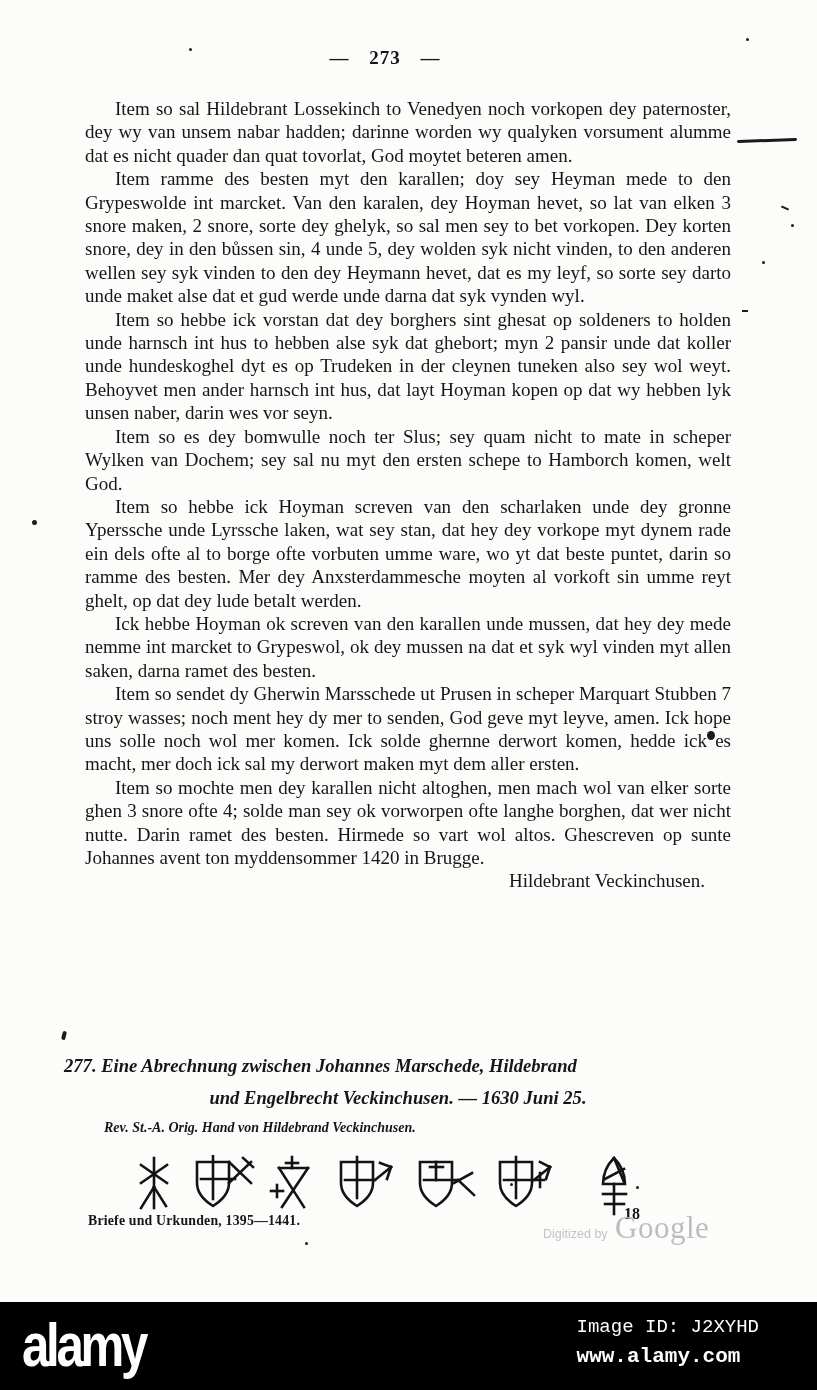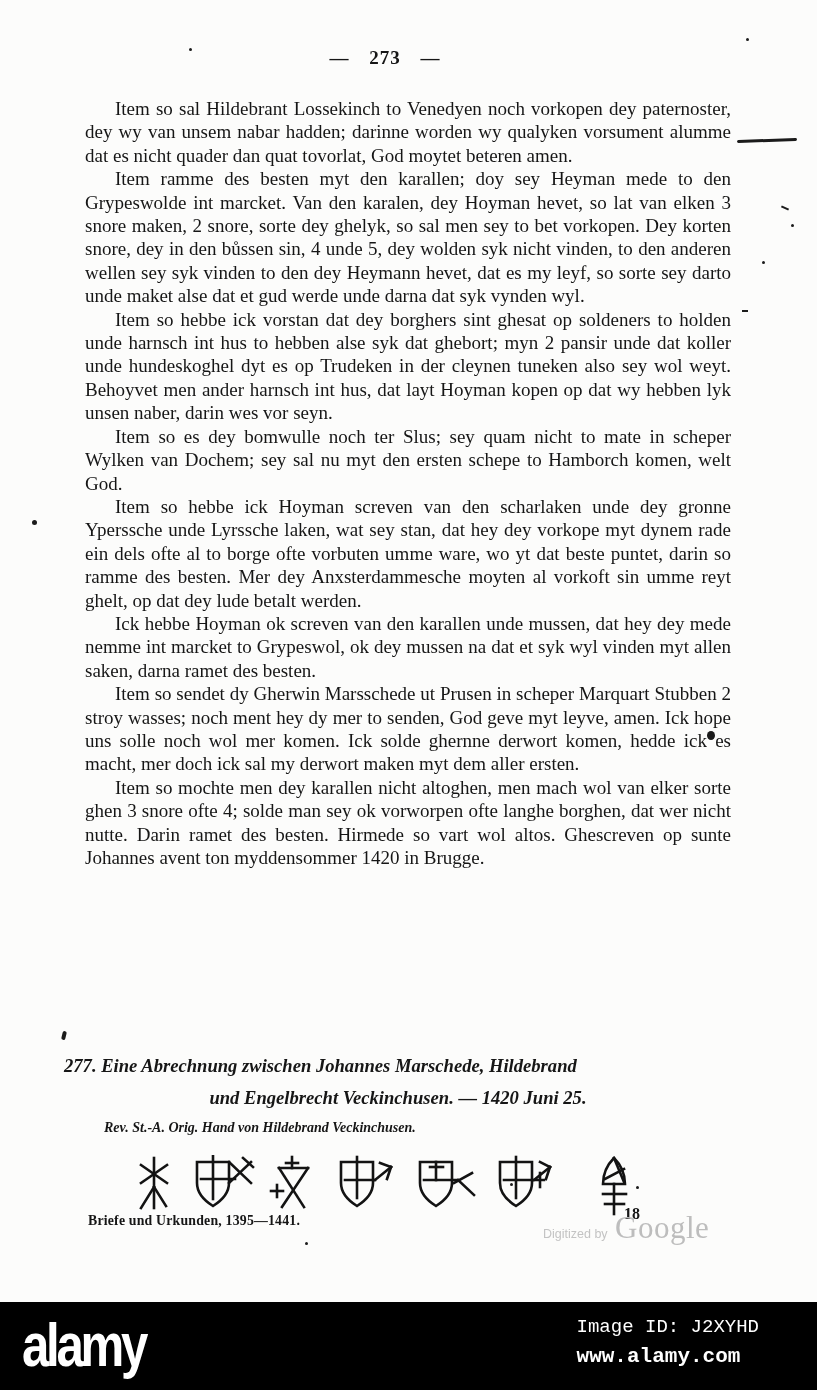--- a/index.html
+++ b/index.html
@@ -96,27 +96,28 @@
 
   <div class="pageno">— 273 —</div>
 
   <div class="bodytext">
     <p>Item so sal Hildebrant Lossekinch to Venedyen noch vorkopen dey paternoster, dey wy van unsem nabar hadden; darinne worden wy qualyken vorsument alumme dat es nicht quader dan quat tovorlat, God moytet beteren amen.</p>
     <p>Item ramme des besten myt den karallen; doy sey Heyman mede to den Grypeswolde int marcket. Van den karalen, dey Hoyman hevet, so lat van elken 3 snore maken, 2 snore, sorte dey ghelyk, so sal men sey to bet vorkopen. Dey korten snore, dey in den bůssen sin, 4 unde 5, dey wolden syk nicht vinden, to den anderen wellen sey syk vinden to den dey Heymann hevet, dat es my leyf, so sorte sey darto unde maket alse dat et gud werde unde darna dat syk vynden wyl.</p>
     <p>Item so hebbe ick vorstan dat dey borghers sint ghesat op soldeners to holden unde harnsch int hus to hebben alse syk dat ghebort; myn 2 pansir unde dat koller unde hundeskoghel dyt es op Trudeken in der cleynen tuneken also sey wol weyt. Behoyvet men ander harnsch int hus, dat layt Hoyman kopen op dat wy hebben lyk unsen naber, darin wes vor seyn.</p>
     <p>Item so es dey bomwulle noch ter Slus; sey quam nicht to mate in scheper Wylken van Dochem; sey sal nu myt den ersten schepe to Hamborch komen, welt God.</p>
     <p>Item so hebbe ick Hoyman screven van den scharlaken unde dey gronne Yperssche unde Lyrssche laken, wat sey stan, dat hey dey vorkope myt dynem rade ein dels ofte al to borge ofte vorbuten umme ware, wo yt dat beste puntet, darin so ramme des besten. Mer dey Anxsterdammesche moyten al vorkoft sin umme reyt ghelt, op dat dey lude betalt werden.</p>
     <p>Ick hebbe Hoyman ok screven van den karallen unde mussen, dat hey dey mede nemme int marcket to Grypeswol, ok dey mussen na dat et syk wyl vinden myt allen saken, darna ramet des besten.</p>
-    <p>Item so sendet dy Gherwin Marsschede ut Prusen in scheper Marquart Stubben 2 stroy wasses; noch ment hey dy mer to senden, God geve myt leyve, amen. Ick hope uns solle noch wol mer komen. Ick solde ghernne derwort komen, hedde ick es macht, mer doch ick sal my derwort maken myt dem aller ersten.</p>
+    <p>Item so sendet dy Gherwin Marsschede ut Prusen in scheper Marquart Stubben 7 stroy wasses; noch ment hey dy mer to senden, God geve myt leyve, amen. Ick hope uns solle noch wol mer komen. Ick solde ghernne derwort komen, hedde ick es macht, mer doch ick sal my derwort maken myt dem aller ersten.</p>
     <p>Item so mochte men dey karallen nicht altoghen, men mach wol van elker sorte ghen 3 snore ofte 4; solde man sey ok vorworpen ofte langhe borghen, dat wer nicht nutte. Darin ramet des besten. Hirmede so vart wol altos. Ghescreven op sunte Johannes avent ton myddensommer 1420 in Brugge.</p>
+    <p class="sig-line">Hildebrant Veckinchusen.</p>
   </div>
 
   <div class="heading">
     <div class="l1">277. Eine Abrechnung zwischen Johannes Marschede, Hildebrand</div>
-    <div class="l2">und Engelbrecht Veckinchusen. — 1420 Juni 25.</div>
+    <div class="l2">und Engelbrecht Veckinchusen. — 1630 Juni 25.</div>
   </div>
   <div class="srcnote">Rev. St.-A. Orig. Hand von Hildebrand Veckinchusen.</div>
 
   <div class="marks">
 
     <div class="mark" style="left:137px; top:1156px;">
       <svg width="34" height="54" viewBox="0 0 34 54">
         <path d="M17 2 V52"></path>
         <path d="M4 9 L30 27"></path>
         <path d="M30 9 L4 27"></path>

